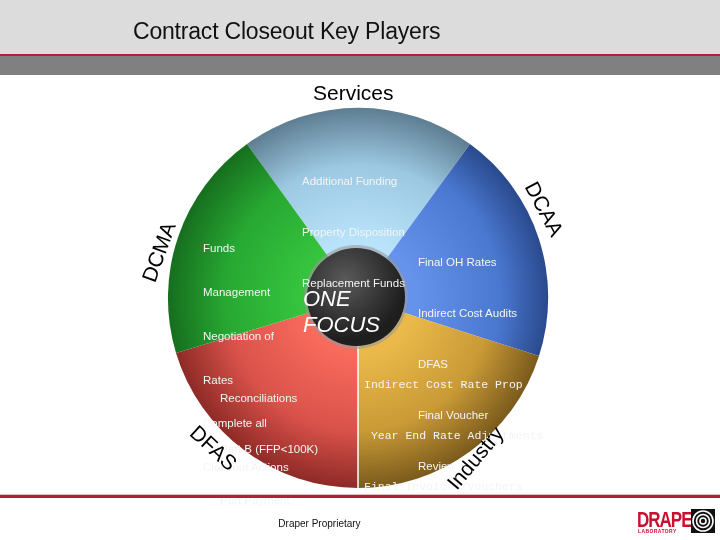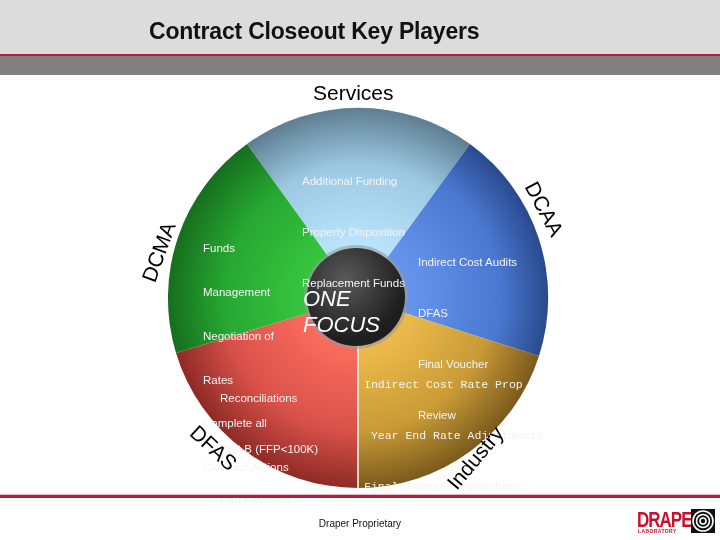--- a/index.html
+++ b/index.html
@@ -1,32 +1,32 @@
 <!DOCTYPE html>
 <html><head>
 <meta charset="utf-8">
 <style>
   html, body { margin:0; padding:0; }
   body { width:720px; height:540px; position:relative; overflow:hidden; background:#ffffff; font-family:"Liberation Sans", sans-serif; }
   .title-bar { position:absolute; left:0; top:0; width:720px; height:54px; background:#dcdcdc; }
   .title-rule { position:absolute; left:0; top:54px; width:720px; height:2px; background:#b0203c; }
   .title-band { position:absolute; left:0; top:56px; width:720px; height:19px; background:#808080; }
-  .page-title { position:absolute; left:149px; top:18px; font-size:23px; color:#111; white-space:nowrap; letter-spacing:-0.2px;font-weight:bold; }
+  .page-title { position:absolute; left:133px; top:18px; font-size:23px; color:#111; white-space:nowrap; letter-spacing:-0.2px; }
   .diagram { position:absolute; left:0; top:0; width:720px; height:540px; }
   .seg-text { position:absolute; color:#f4f4f4; font-size:11.5px; line-height:17px; white-space:pre; }
   .seg-text div { height:17px; }
   .dcma-text { line-height:14.6px; }
   .dcma-text div { height:14.6px; }
   .dfas-text { line-height:14.6px; }
   .dfas-text div { height:14.6px;margin-top:7px; }
   .label { position:absolute; font-size:21px; color:#000; white-space:nowrap; transform-origin:center center; }
   .center-text { position:absolute; color:#ffffff; font-style:italic; font-size:22px; line-height:26px; }
   .footer-rule { position:absolute; left:0; top:495px; width:720px; height:3px; background:#b0203c; }
   .footer-rule-light { position:absolute; left:0; top:494px; width:720px; height:1px; background:#e6b8c0; }
-  .footer-text { position:absolute; left:0; width:720px; top:518px; text-align:center; font-size:10px; color:#111; }
+  .footer-text { position:absolute; left:0; width:639px; top:518px; text-align:center; font-size:10px; color:#111; }
   .logo { position:absolute; left:637px; top:508px; width:78px; height:28px; }
   .logo-word { position:absolute; left:0; top:0; font-size:17px; font-weight:bold; color:#c8102e; letter-spacing:-1px; transform:scaleY(1.25); transform-origin:top left; font-family:"Liberation Sans", sans-serif; }
   .logo-sub { position:absolute; left:1px; top:20px; font-size:5px; font-weight:bold; color:#c8102e; letter-spacing:0.4px; }
 </style>
 </head>
 <body>
 
 <div class="title-bar"></div>
 <div class="title-rule"></div>
 <div class="title-band"></div>
@@ -81,20 +81,21 @@
   <circle cx="356" cy="297" r="49" fill="url(#gCenter)"></circle>
 </svg>
 
 <div class="seg-text" style="left:302px; top:139px;">
   <div>Additional Funding</div>
   <div>Property Disposition</div>
   <div>Replacement Funds</div>
 </div>
 
 <div class="seg-text" style="left:418px; top:220px;">
+  <div>Final OH Rates</div>
   <div>Indirect Cost Audits</div>
   <div>DFAS</div>
   <div>Final Voucher</div>
   <div>Review</div>
 </div>
 
 <div class="seg-text" style="left:364px; top:342px;font-family:Liberation Mono, monospace;">
   <div>Indirect Cost Rate Prop</div>
   <div> Year End Rate Adjustments</div>
   <div>Final Invoice//Vouchers</div>

